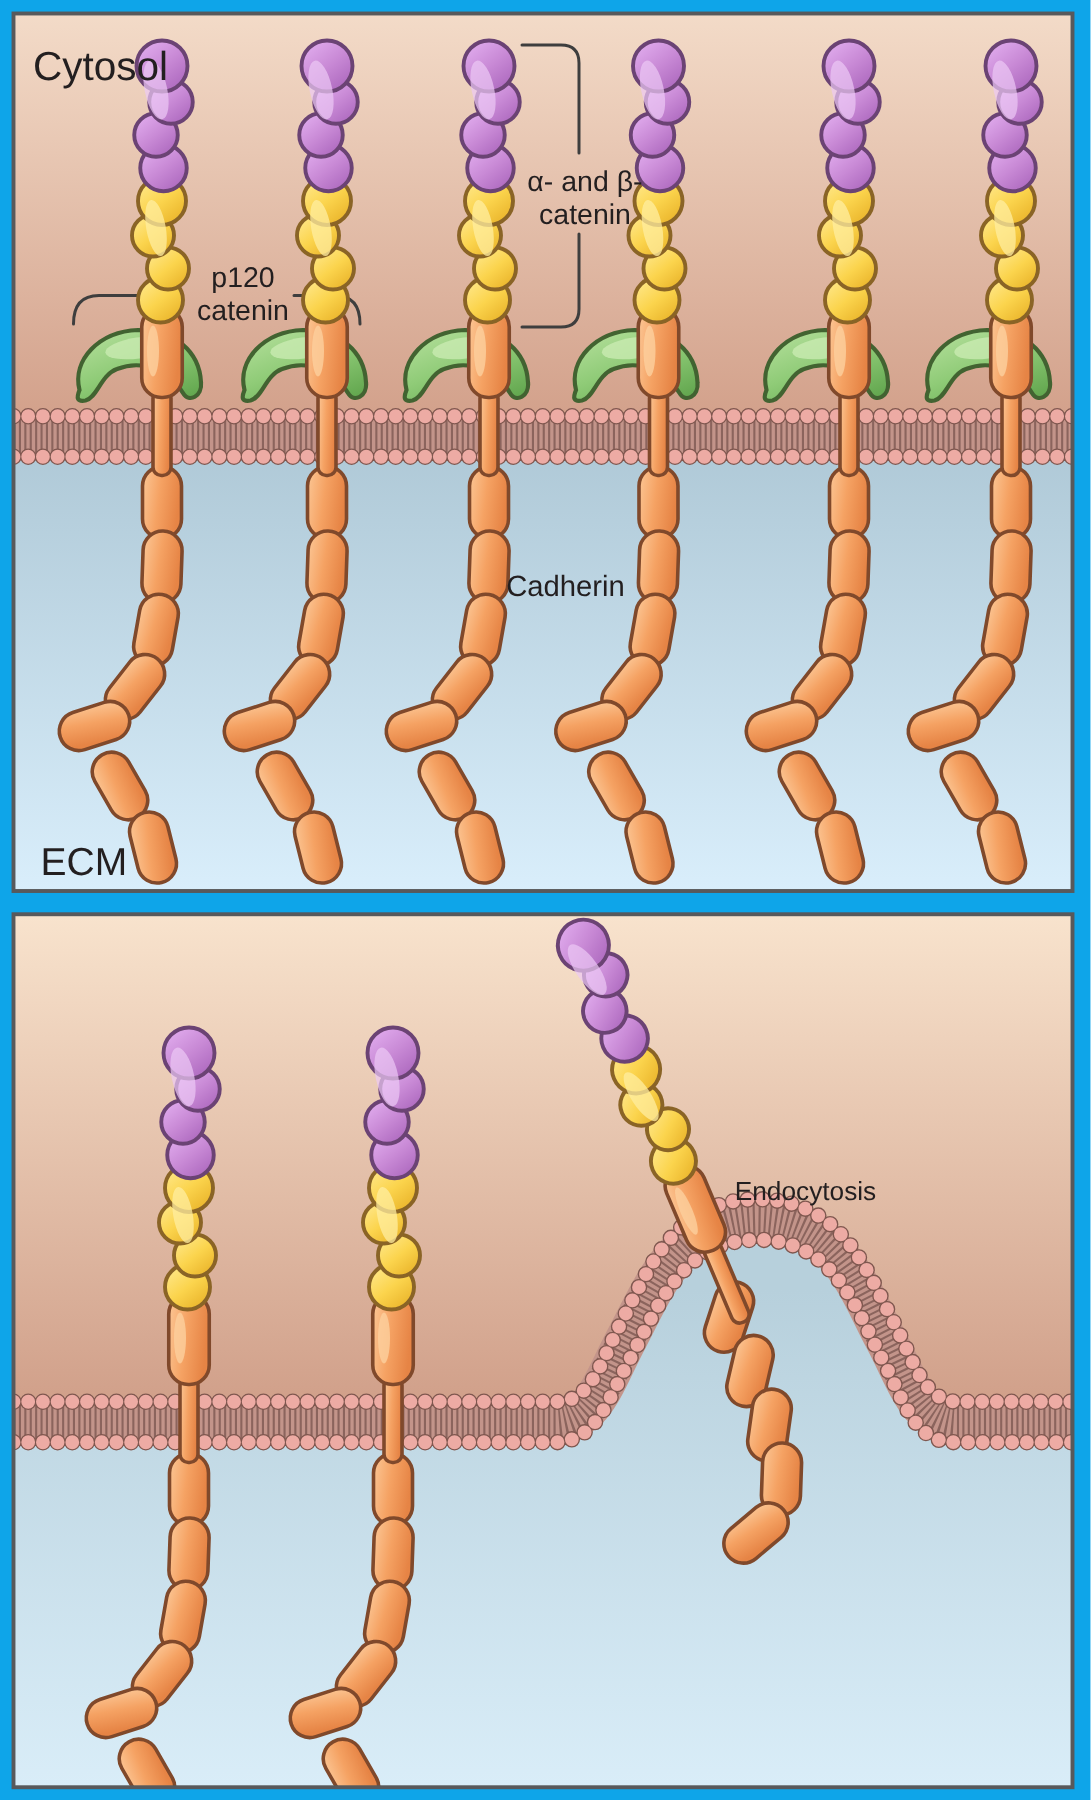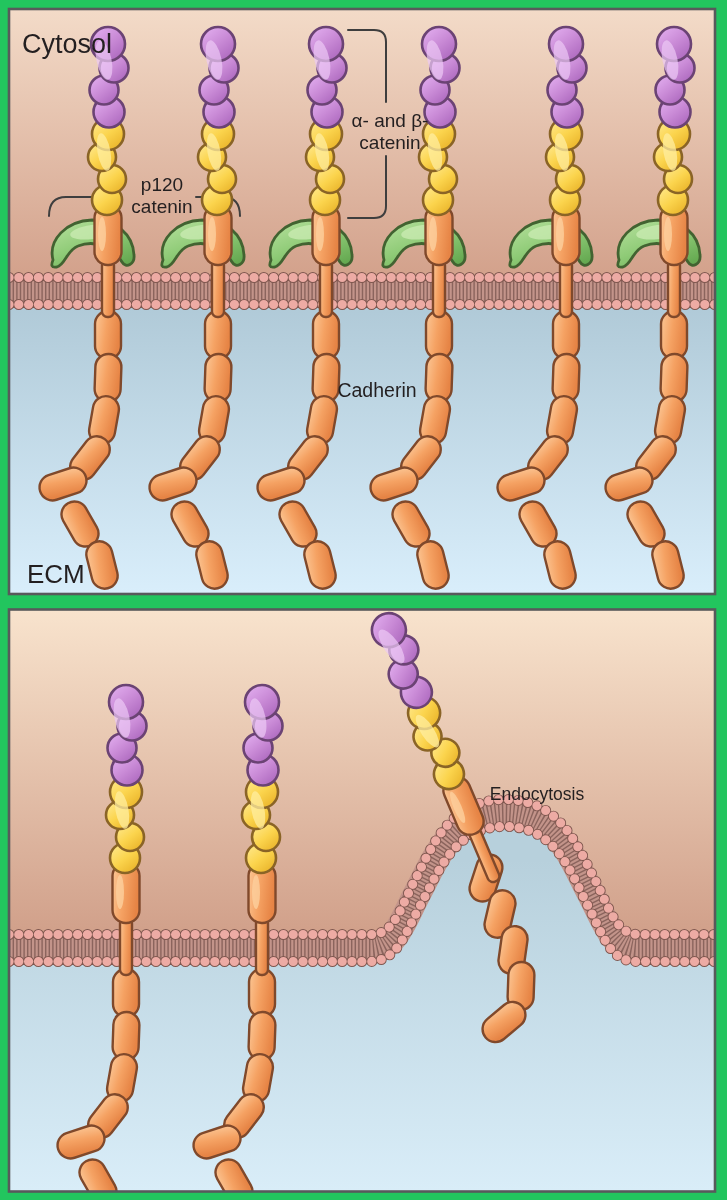--- a/index.html
+++ b/index.html
@@ -1,16 +1,16 @@
 <!DOCTYPE html>
 <html><head>
 <meta charset="utf-8">
 <style>
   html,body{margin:0;padding:0;background:#ffffff;}
-  #stage{position:relative;width:727px;height:1200px;background:#22c55e;overflow:hidden;}
+  #stage{position:relative;width:727px;height:1200px;background:#0ea5e9;overflow:hidden;}
   .mP{fill:url(#gP);stroke:#6b4374;stroke-width:2.6;}
   .mY{fill:url(#gY);stroke:#8a6426;stroke-width:2.6;}
   .mO{fill:url(#gO);stroke:#80492b;stroke-width:2.4;}
   .mG{fill:url(#gG);stroke:#426331;stroke-width:2.8;}
   .lbl{font-family:"Liberation Sans",sans-serif;fill:#231f20;}
   .bracket{fill:none;stroke:#3e3e3e;stroke-width:2;stroke-linecap:round;}
   .memBand{fill:none;stroke:#c3948a;stroke-width:28;}
   .memStrand{fill:none;stroke:#73504a;stroke-width:24;stroke-dasharray:1.4 2.2;opacity:.7;}
   .headOut{fill:none;stroke:#7f574f;stroke-width:11;stroke-dasharray:0 9.8;stroke-linecap:round;}
   .headFill{fill:none;stroke:#edaba4;stroke-width:9.2;stroke-dasharray:0 9.8;stroke-linecap:round;}

